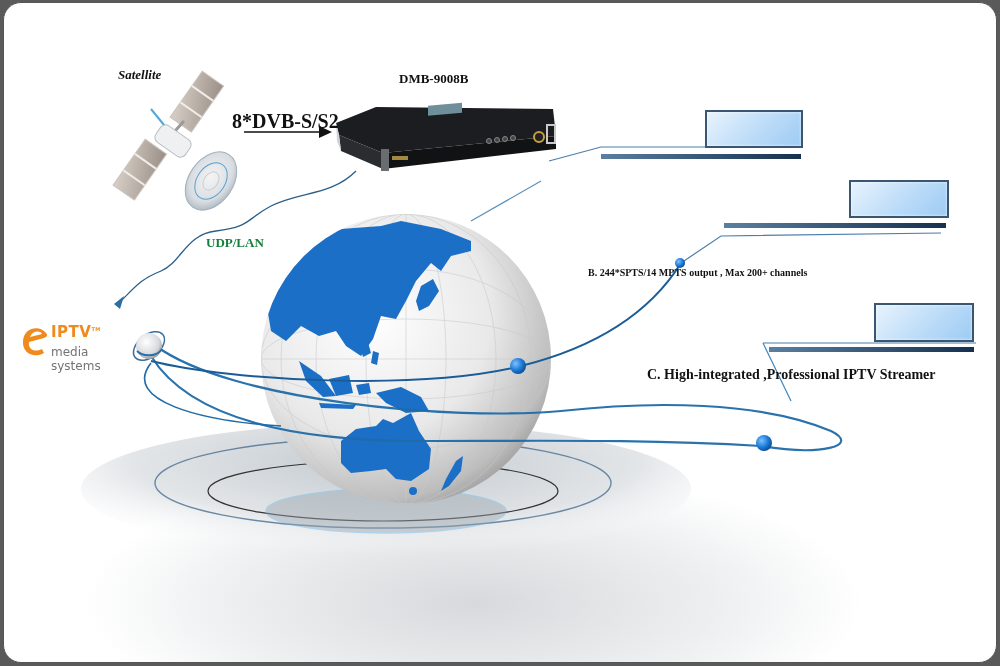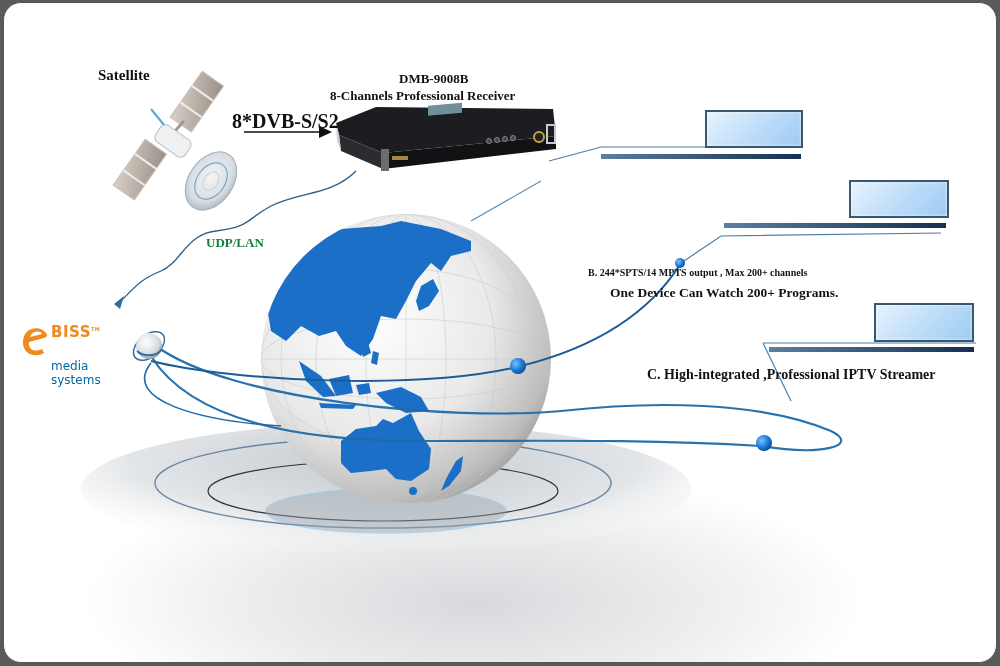--- a/index.html
+++ b/index.html
@@ -173,40 +173,38 @@
     <circle cx="763" cy="442" r="8" fill="url(#dotGrad)"></circle>
     <circle cx="679" cy="262" r="5" fill="url(#dotGrad)"></circle>
 
     <g>
       <ellipse cx="148" cy="345" rx="18" ry="11" fill="none" stroke="#3a6f9e" stroke-width="1.5" transform="rotate(-40 148 345)"></ellipse>
       <circle cx="148" cy="345" r="13" fill="url(#smallSphere)"></circle>
       <path d="M136 350 C142 356 156 356 161 348" stroke="#2b6ea8" stroke-width="2" fill="none"></path>
     </g>
   </svg>
 
-  <div class="lbl" style="left:94px; top:64px; font-size:15px;">Satellite</div>
+  <div class="lbl" style="left:114px; top:64px; font-size:13px;font-style:italic;">Satellite</div>
   <div class="lbl" style="left:228px; top:107px; font-size:20px;">8*DVB-S/S2</div>
   <div class="lbl" style="left:395px; top:68px; font-size:13px;text-align:center;">DMB-9008B</div>
-  <div class="lbl" style="left:326px; top:85px; font-size:13px;">8-Channels Professional Receiver</div>
   <div class="lbl" style="left:202px; top:232px; font-size:13px; color:#15803d;">UDP/LAN</div>
 
   <div style="position:absolute; left:16px; top:320px; width:120px; height:40px;">
     <svg width="30" height="34" viewBox="0 0 30 34" style="position:absolute; left:0; top:2px;">
       <path d="M26 8 C20 0 4 2 3 16 C2 28 14 34 24 28 L22 24 C14 28 8 24 9 17 L24 13 C27 12 28 10 26 8 Z M10 12 C12 6 20 5 22 9 Z" fill="#f08a1c"></path>
     </svg>
     <div style="position:absolute; left:31px; top:0px; font-family:'DejaVu Sans',sans-serif; font-weight:bold; font-size:15px; color:#f08a1c; letter-spacing:0.5px;">
-      <span>BISS</span><sup style="font-size:5px;">TM</sup>
+      <span>IPTV</span><sup style="font-size:5px;">TM</sup>
     </div>
-    <div style="position:absolute; left:31px; top:36px; font-family:'DejaVu Sans',sans-serif; font-size:12px; color:#0369a1;">media systems</div>
+    <div style="position:absolute; left:31px; top:22px; font-family:'DejaVu Sans',sans-serif; font-size:12px; color:#737373;">media systems</div>
   </div>
 
   <div class="monitor" style="left:701px; top:107px; width:94px; height:34px;"></div>
   <div class="monitor-base" style="left:597px; top:151px; width:200px;"></div>
 
   <div class="monitor" style="left:845px; top:177px; width:96px; height:34px;"></div>
   <div class="monitor-base" style="left:720px; top:220px; width:222px;"></div>
   <div class="lbl" style="left:584px; top:264px; font-size:10px;">B. 244*SPTS/14 MPTS output , Max 200+ channels</div>
-  <div class="lbl" style="left:606px; top:282px; font-size:13.5px;">One Device Can Watch 200+ Programs.</div>
 
   <div class="monitor" style="left:870px; top:300px; width:96px; height:35px;"></div>
   <div class="monitor-base" style="left:765px; top:344px; width:205px;"></div>
   <div class="lbl" style="left:623px; top:364px; font-size:14px;margin-left:20px;">C. High-integrated ,Professional IPTV Streamer</div>
 </div>
 
 </body></html>

